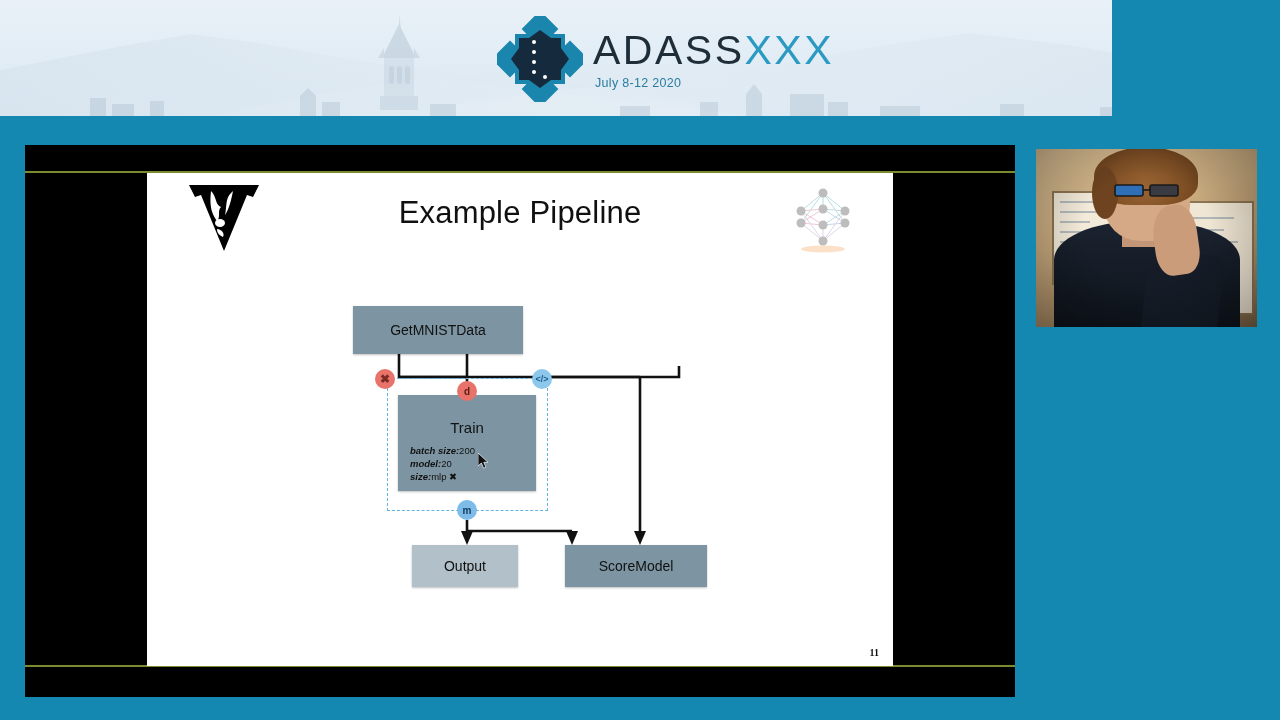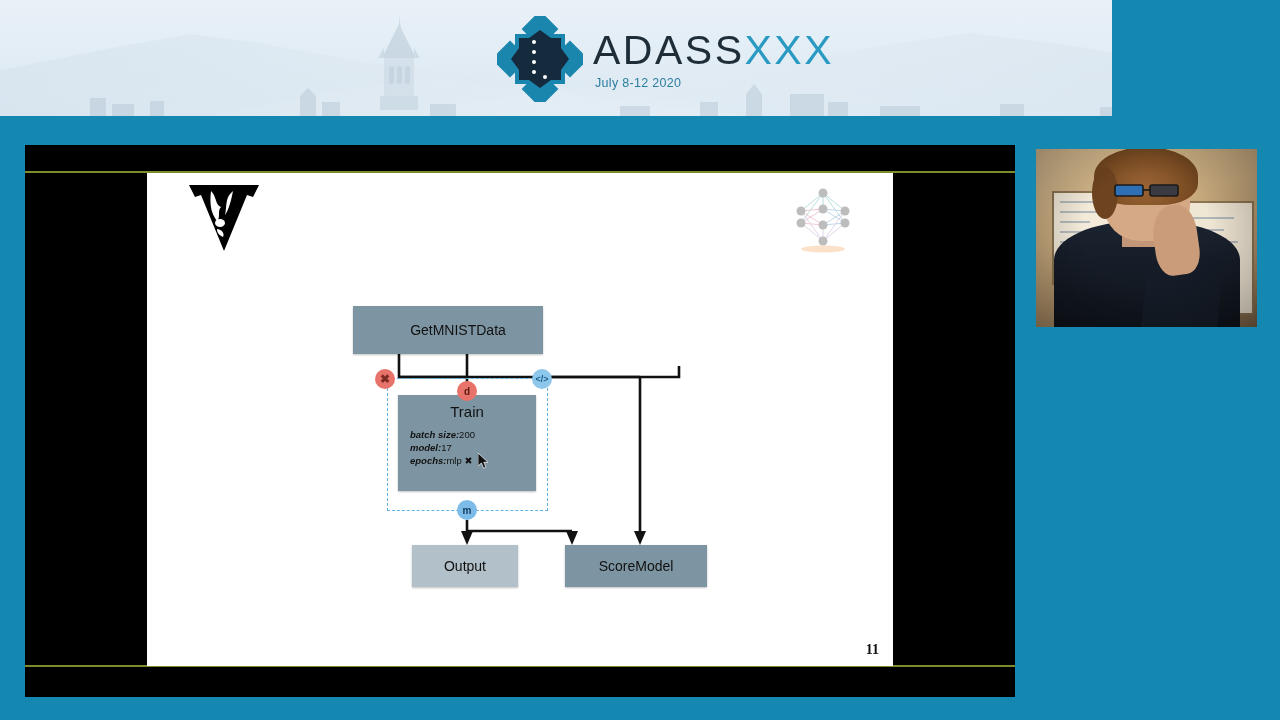--- a/index.html
+++ b/index.html
@@ -67,36 +67,36 @@
   .greenline{position:absolute;background:#7a8c2e;height:2px;}
   #gl-top{left:0px;top:26px;width:990px;}
   #gl-bot{left:0px;top:520px;width:990px;}
   #vandy-logo{position:absolute;left:40px;top:8px;width:74px;height:74px;}
   #nn-icon{position:absolute;right:34px;top:10px;width:72px;height:72px;}
   #slide-title{
     position:absolute;left:0;right:0;top:22px;text-align:center;
     font-size:31px;color:#101010;font-weight:400;letter-spacing:.2px;
   }
   #page-num{
-    position:absolute;right:14px;bottom:8px;font-size:14px;color:#111;font-weight:bold;
+    position:absolute;right:14px;bottom:8px;font-size:10px;color:#111;font-weight:bold;
     font-family:"Liberation Serif", serif;
   }
   
   #graph{position:absolute;left:0;top:0;width:746px;height:493px;}
   .node{
     position:absolute;display:flex;align-items:center;justify-content:center;
     color:#111;font-size:14px;text-align:center;
     box-shadow:0 1px 2px rgba(0,0,0,.25);
   }
-  #node-getmnist{left:206px;top:133px;width:170px;height:48px;background:#7d95a2;padding-left:20px;}
+  #node-getmnist{left:206px;top:133px;width:170px;height:48px;background:#7d95a2;}
   #node-train{
     left:251px;top:222px;width:138px;height:96px;background:#7d95a2;
     display:block;
   }
-  #train-title{width:100%;text-align:center;font-size:15px;color:#111;padding-top:8px;}
+  #train-title{width:100%;text-align:center;font-size:15px;color:#111;padding-top:24px;}
   #train-params{
     margin:8px 12px 0 12px;font-size:9.5px;color:#111;
   }
   #train-params .prow{display:flex;justify-content:flex-start;line-height:13px;}
   #train-params .pk{font-style:italic;font-weight:bold;}
   #train-params .pv{font-weight:normal;}
   #node-output{left:265px;top:372px;width:106px;height:42px;background:#b2c0c9;}
   #node-score{left:418px;top:372px;width:142px;height:42px;background:#7d95a2;}
   
   #sel-box{
@@ -250,20 +250,21 @@
           <circle cx="14" cy="40" r="4.5"></circle>
         <circle cx="36" cy="26" r="4.5"></circle>
           <circle cx="36" cy="42" r="4.5"></circle>
         <circle cx="58" cy="28" r="4.5"></circle>
           <circle cx="58" cy="40" r="4.5"></circle>
           <circle cx="36" cy="58" r="4.5"></circle>
       </g>
       <ellipse cx="36" cy="66" rx="22" ry="3.5" fill="#f6c99a" opacity=".55"></ellipse>
     </svg>
 
+    <div id="slide-title">Example Pipeline</div>
 
     <svg id="graph" viewBox="0 0 746 493">
       <g stroke="#111" stroke-width="2.6" fill="none">
 
         <path d="M252 181 L252 204 L532 204 L532 193"></path>
         <path d="M252 204 L320 204"></path>
 
         <path d="M320 181 L320 214"></path>
 
         <path d="M400 204 L493 204"></path>
@@ -288,24 +289,24 @@
 
     <div class="node" id="node-train">
       <div id="train-title">Train</div>
       <div id="train-params">
         <div class="prow">
           <span class="pk">batch size:</span>
           <span class="pv">200</span>
         </div>
         <div class="prow">
           <span class="pk">model:</span>
-          <span class="pv">17</span>
+          <span class="pv">20</span>
         </div>
         <div class="prow">
-          <span class="pk">epochs:</span>
+          <span class="pk">size:</span>
           <span class="pv">
             <span>mlp</span>
             <span>✖</span>
           </span>
         </div>
       </div>
     </div>
 
     <div class="node" id="node-output">
       <span>Output</span>

